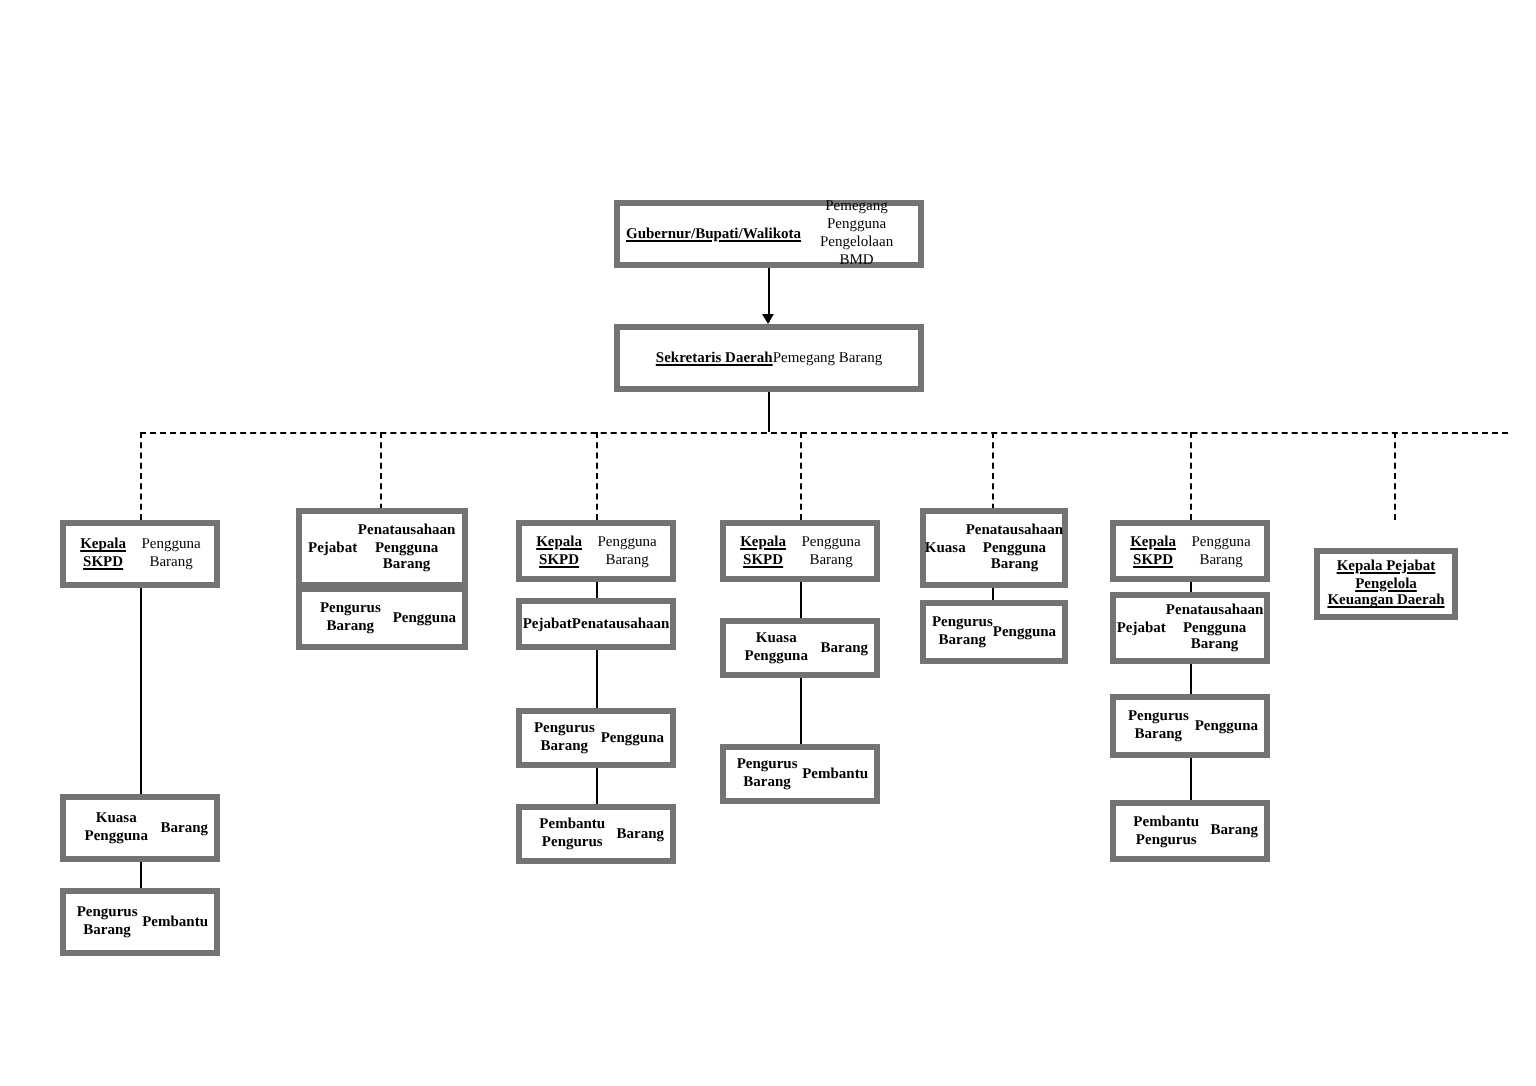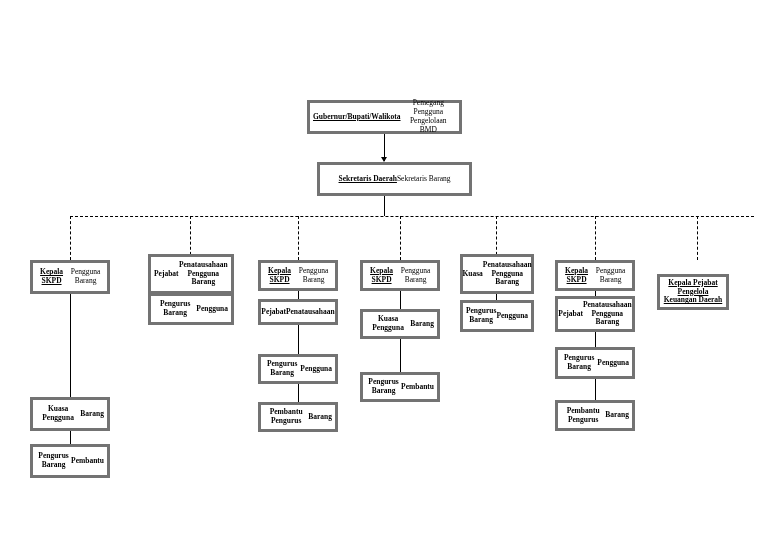--- a/index.html
+++ b/index.html
@@ -83,23 +83,23 @@
 
 
   <div class="box" style="left:307px; top:100px; width:155px; height:34px;">
     <div class="l1">Gubernur/Bupati/Walikota</div>
     <div class="l2">Pemegang Pengguna Pengelolaan BMD</div>
   </div>
 
   <div class="line vline" style="left:384px; top:134px; height:27px;"></div>
   <div class="arrow" style="left:381px; top:157px;"></div>
 
-  <div class="box" style="left:307px; top:162px; width:155px; height:34px;margin-left:10px;">
+  <div class="box" style="left:307px; top:162px; width:155px; height:34px;">
     <div class="l1">Sekretaris Daerah</div>
-    <div class="l2">Sekretaris Barang</div>
+    <div class="l2">Pemegang Barang</div>
   </div>
 
   <div class="line vline" style="left:384px; top:196px; height:20px;"></div>
 
   <div class="dash-h" style="left:70px; top:216px; width:684px;"></div>
 
   <div class="dash-v" style="left:70px; top:216px; height:44px;"></div>
   <div class="dash-v" style="left:190px; top:216px; height:44px;"></div>
   <div class="dash-v" style="left:298px; top:216px; height:44px;"></div>
   <div class="dash-v" style="left:400px; top:216px; height:44px;"></div>

